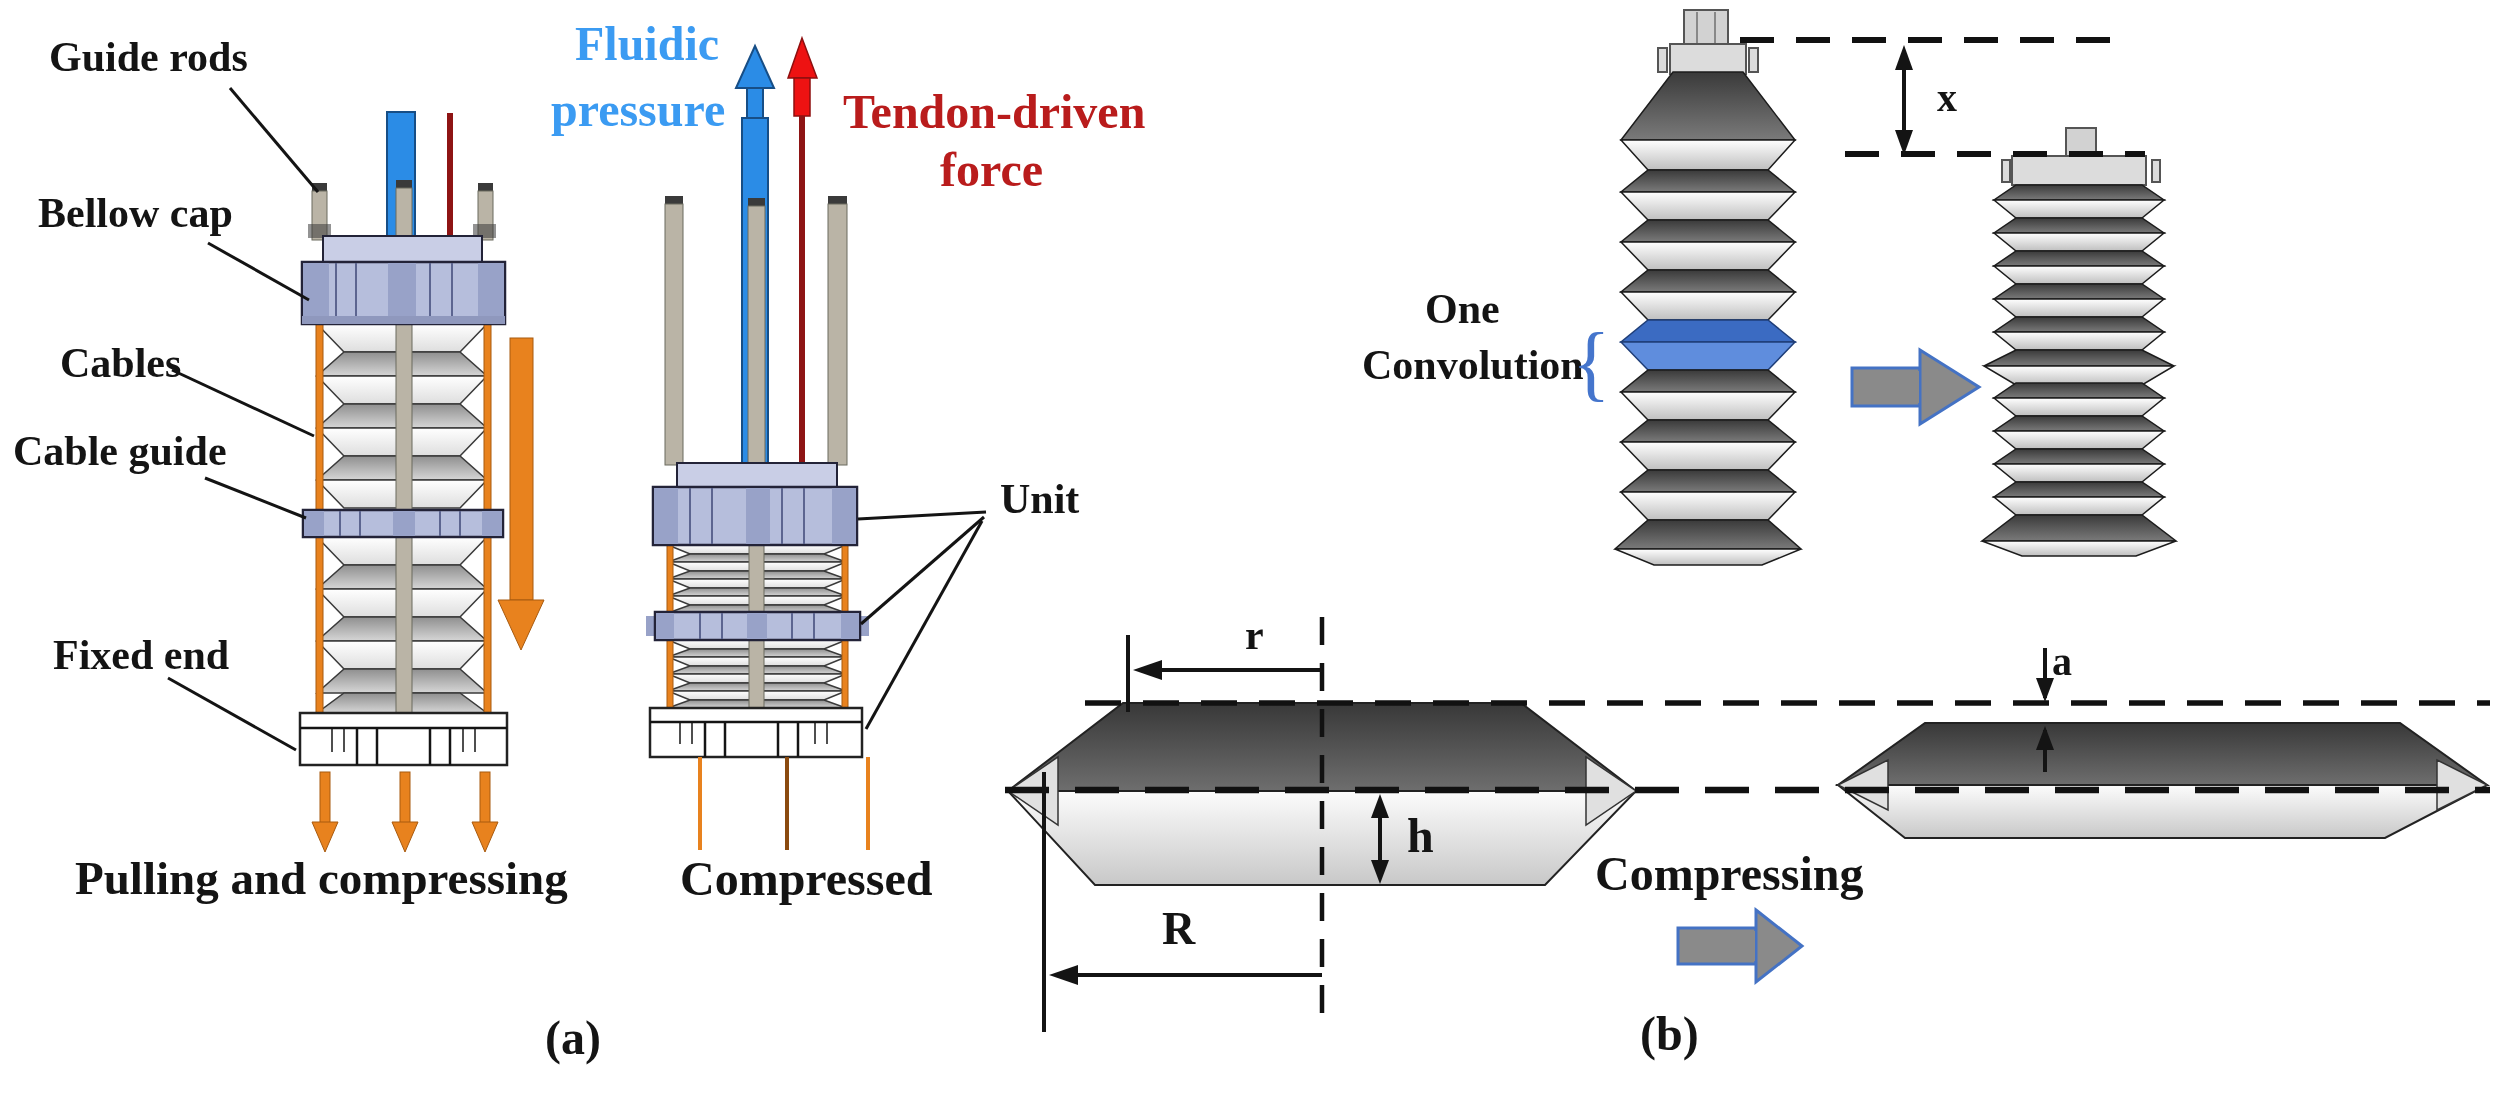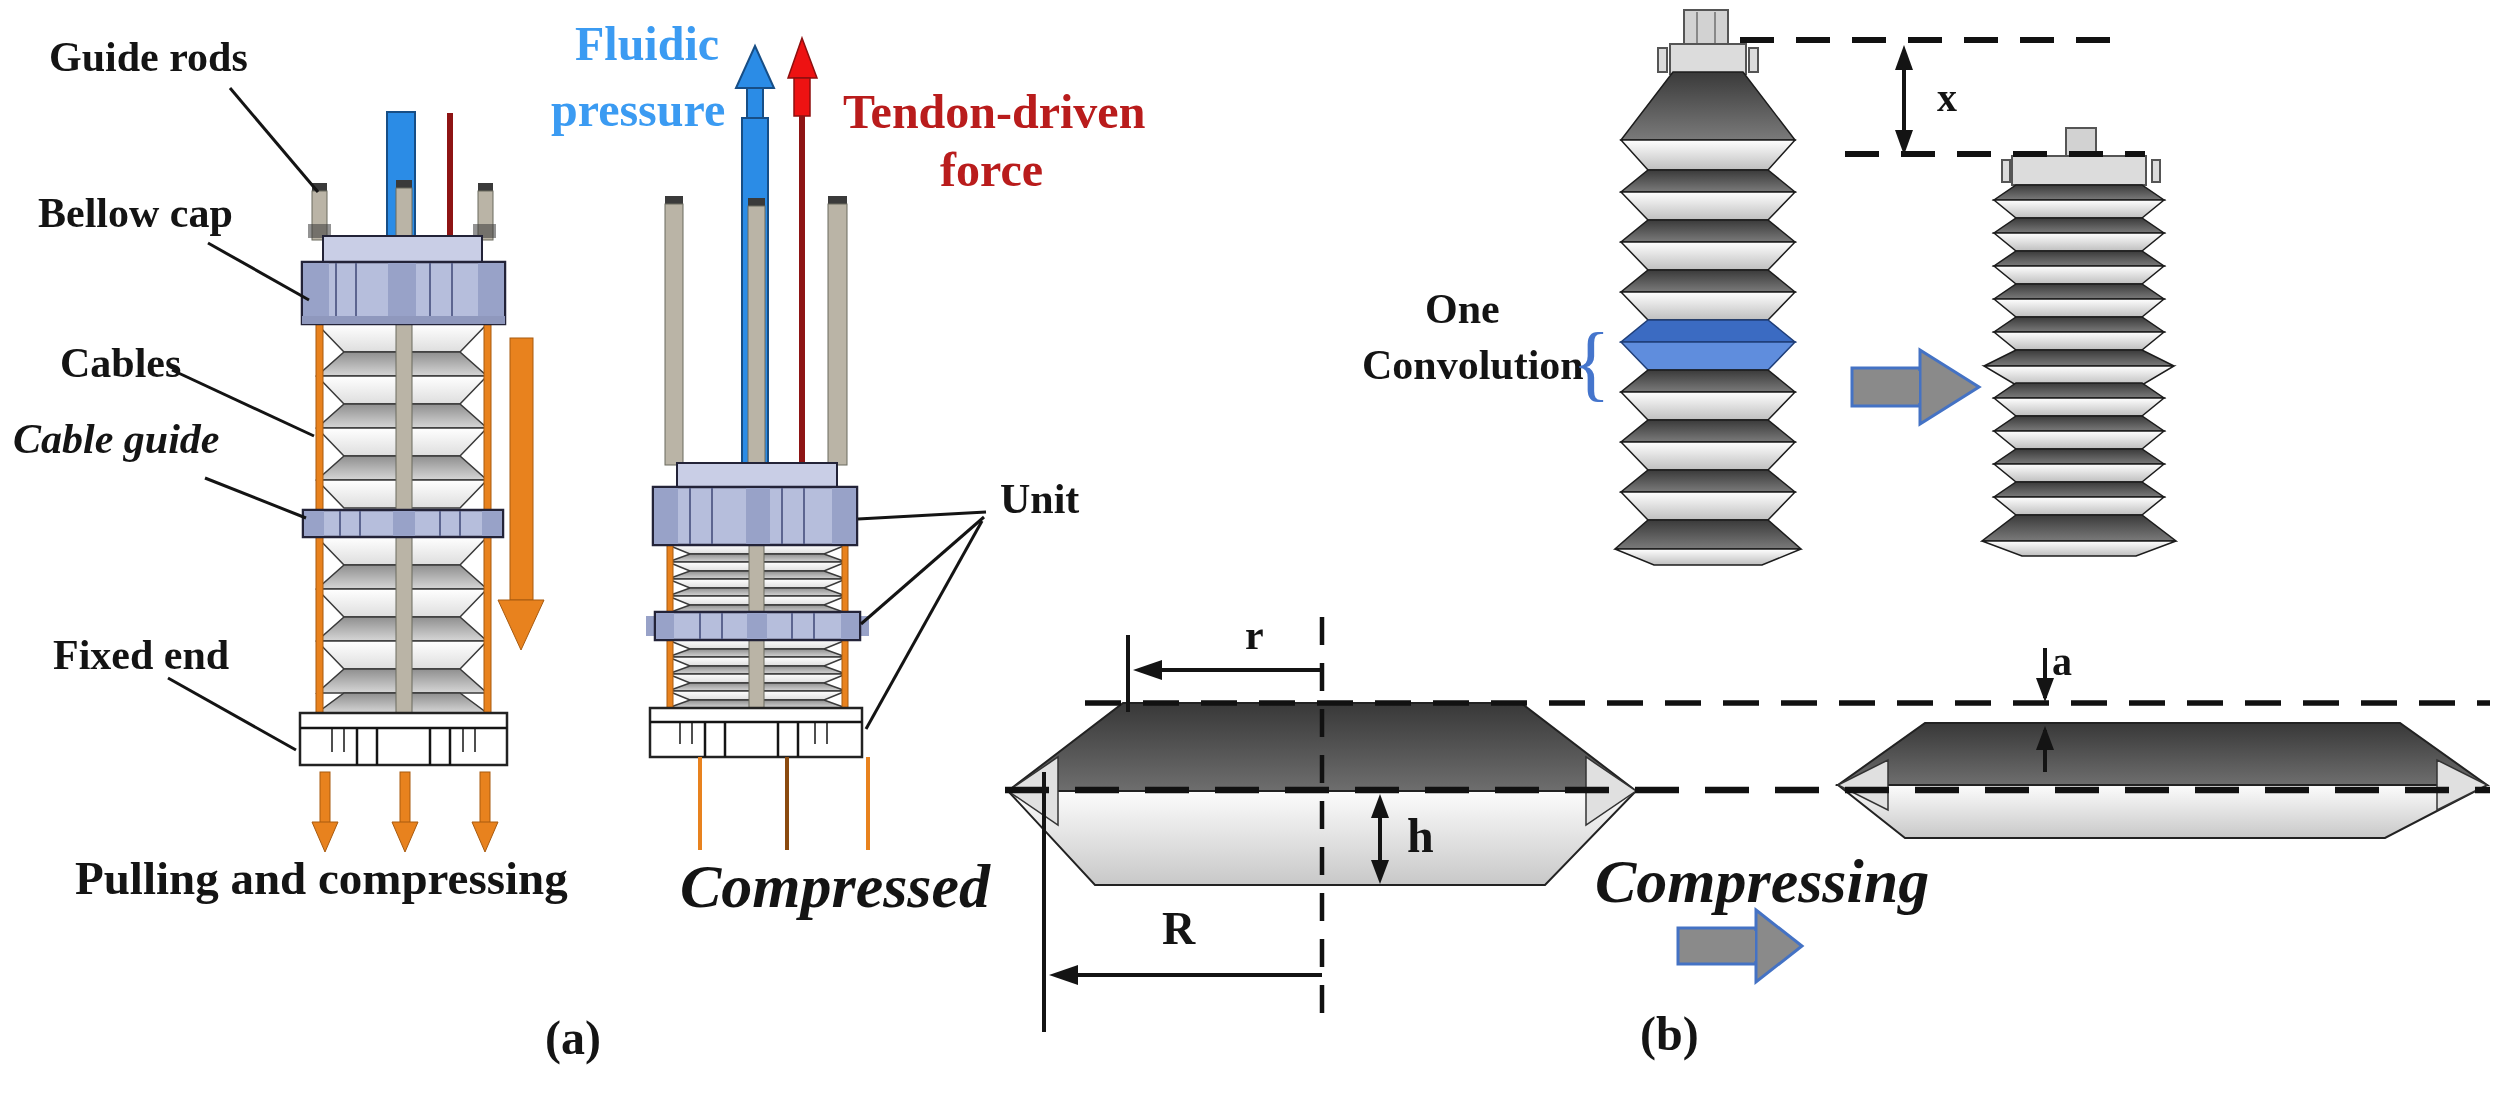--- a/index.html
+++ b/index.html
@@ -1,20 +1,20 @@
 <!DOCTYPE html>
 <html><head>
 <meta charset="utf-8">
 <style>
   html,body{margin:0;padding:0;background:#fff;}
   .stage{position:relative;width:2494px;height:1098px;background:#ffffff;overflow:hidden;
          font-family:"Liberation Serif","DejaVu Serif",serif;}
   svg{position:absolute;left:0;top:0;}
   .lbl{position:absolute;font-weight:700;color:#141414;white-space:nowrap;line-height:1;}
-  .f42{font-size:42px;} .f44{font-size:48px;} .f46{font-size:46px;} .f47{font-size:47px;} .f48{font-size:62px;font-style:italic;} .f40{font-size:40px;}
+  .f42{font-size:42px;} .f44{font-size:48px;} .f46{font-size:46px;} .f47{font-size:47px;} .f48{font-size:48px;} .f40{font-size:40px;}
   .blue{color:#3b9bf2;} .red{color:#b91c1c;}
   .brace{position:absolute;font-size:80px;font-weight:400;color:#4575cc;transform:scaleY(1.05);}
   
   .aLight{fill:url(#gAL);stroke:#3a3a3a;stroke-width:1.5;}
   .aGray{fill:url(#gGR);stroke:#3a3a3a;stroke-width:1.5;}
   .bDark{fill:url(#gBD);stroke:#1c1c1c;stroke-width:1.5;}
   .bLight{fill:url(#gBL);stroke:#1c1c1c;stroke-width:1.5;}
   .cDark{fill:#3b6bc2;stroke:#1f3e78;stroke-width:1.5;}
   .cLight{fill:#5f8ddd;stroke:#1f3e78;stroke-width:1.5;}
   .xDark{fill:url(#gXD);stroke:#222;stroke-width:2;}
@@ -368,21 +368,21 @@
       <rect class="blockArrow" x="1678" y="928" width="78" height="36"></rect>
       <polygon class="blockArrow" points="1756,910 1802,946 1756,982"></polygon>
       <rect x="1681" y="931" width="74" height="30" fill="#8a8a8a" stroke="none"></rect>
     </g>
   </g>
 </svg>
 
 <div class="lbl f42" style="left:49px;top:36px;">Guide rods</div>
 <div class="lbl f42" style="left:38px;top:192px;">Bellow cap</div>
 <div class="lbl f42" style="left:60px;top:342px;">Cables</div>
-<div class="lbl f42" style="left:13px;top:418px;font-style:italic;">Cable guide</div>
+<div class="lbl f42" style="left:13px;top:430px;">Cable guide</div>
 <div class="lbl f42" style="left:53px;top:634px;">Fixed end</div>
 
 <div class="lbl f44 blue" style="left:575px;top:20px;">Fluidic</div>
 <div class="lbl f44 blue" style="left:551px;top:86px;">pressure</div>
 <div class="lbl f44 red" style="left:843px;top:88px;">Tendon-driven</div>
 <div class="lbl f44 red" style="left:940px;top:146px;">force</div>
 
 <div class="lbl f42" style="left:1000px;top:478px;">Unit</div>
 
 <div class="lbl f47" style="left:75px;top:855px;">Pulling and compressing</div>

